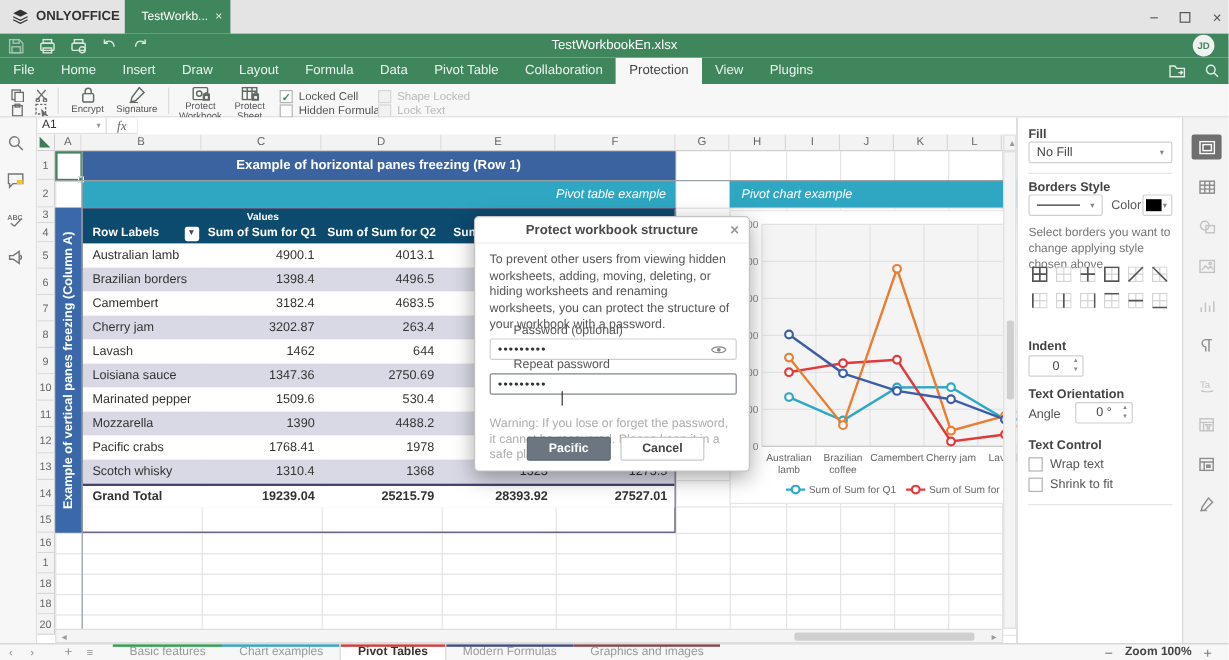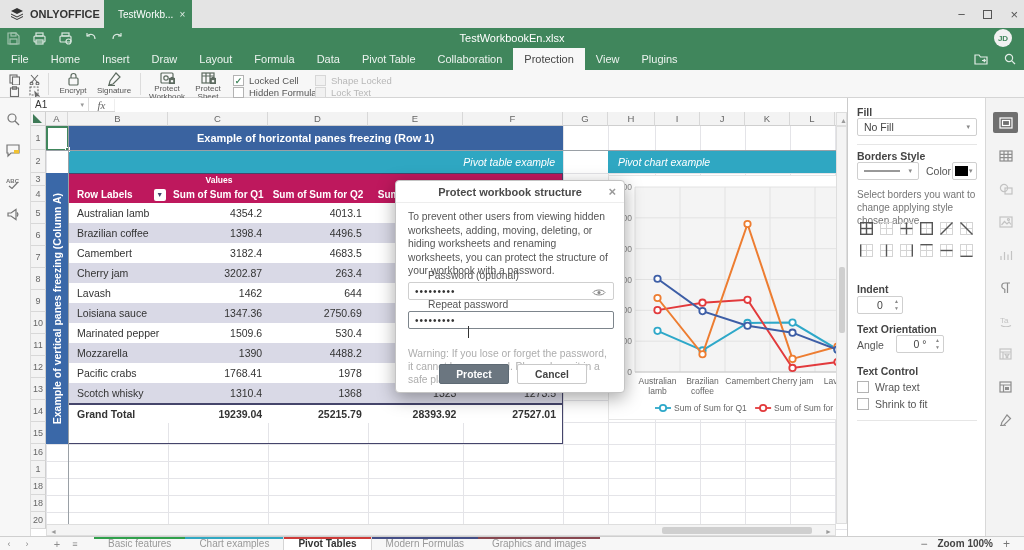--- a/index.html
+++ b/index.html
@@ -66,21 +66,21 @@
 
   .banner-row1 { left:37px; top:14px; width:495px; height:24px; background:#3a63a0; color:#fff; font-weight:bold; font-size:11px; display:flex; align-items:center; justify-content:center; z-index:3; }
   .banner-colA { left:15px; top:61px; width:22px; height:271px; background:#3a68a8; color:#fff; z-index:3; display:flex; align-items:center; justify-content:center; }
   .banner-colA span { writing-mode:vertical-rl; transform:rotate(180deg); font-weight:bold; font-size:10.5px; white-space:nowrap; }
   .banner-teal { background:#2fa7c2; color:#fff; font-style:italic; font-size:10.5px; z-index:3; position:absolute; display:flex; align-items:center; }
   #banner-pivot-table { left:37px; top:38px; width:495px; height:23px; justify-content:flex-end; padding-right:8px; }
   #banner-pivot-chart { left:577px; top:38px; width:239px; height:23px; padding-left:10px; }
 
   
   #pivot { left:37px; top:61px; width:495px; height:271px; z-index:3; border:1px solid #45456b; }
-  #pivot-head { background:#be185d; color:#fff; }
+  #pivot-head { background:#0c4a6e; color:#fff; }
   #values-row { height:13px; position:relative; }
   #values-label { position:absolute; left:100px; width:100px; text-align:center; font-size:8.5px; font-weight:bold; line-height:13px; }
   #header-row { height:16px; display:flex; font-size:10px; font-weight:bold; }
   #header-row .hc { line-height:16px; text-align:center; }
   #rowlabels-cell { width:100px; position:relative; padding-left:8px; text-align:left !important; }
   #filter-btn { position:absolute; right:3px; top:2px; width:12px; height:12px; background:#fff; border-radius:2px; color:#45456b; font-size:7px; line-height:12px; text-align:center; cursor:pointer; }
   .prow { display:flex; height:20px; font-size:10.5px; color:#333; background:#fff; cursor:cell; }
   .prow.alt { background:#d9d9e6; }
   .prow.total { font-weight:bold; border-top:2px solid #45456b; background:#fff; height:20px; }
   .prow .c0 { width:100px; padding-left:8px; display:flex; align-items:center; }
@@ -448,27 +448,27 @@
           </div>
           <div class="hc" style="width:100px;">Sum of Sum for Q1</div>
           <div class="hc" style="width:100px;">Sum of  Sum for Q2</div>
           <div class="hc" style="width:95px; text-align:left; padding-left:10px;">Sum</div>
           <div class="hc" style="width:100px;"></div>
         </div>
       </div>
       <div id="pivot-rows">
           <div class="prow">
             <div class="c0">Australian lamb</div>
-            <div class="cn c1">4354.2</div>
+            <div class="cn c1">4900.1</div>
             <div class="cn c2">4013.1</div>
             <div class="cn c3"></div>
             <div class="cn c4"></div>
           </div>
           <div class="prow alt">
-            <div class="c0">Brazilian coffee</div>
+            <div class="c0">Brazilian borders</div>
             <div class="cn c1">1398.4</div>
             <div class="cn c2">4496.5</div>
             <div class="cn c3"></div>
             <div class="cn c4"></div>
           </div>
           <div class="prow">
             <div class="c0">Camembert</div>
             <div class="cn c1">3182.4</div>
             <div class="cn c2">4683.5</div>
             <div class="cn c3"></div>
@@ -864,17 +864,17 @@
     <div class="dlabel" style="top:89px;">Password (optional)</div>
     <input class="dfield" style="top: 101px;" value="•••••••••">
     <span id="eye-btn"><svg width="14" height="9" viewBox="0 0 14 9">
           <path d="M1 4.5 C3 1.2 11 1.2 13 4.5 C11 7.8 3 7.8 1 4.5 Z" stroke="#888" fill="none"></path>
           <circle cx="7" cy="4.5" r="1.6" fill="#888"></circle>
         </svg></span>
     <div class="dlabel" style="top:118px;">Repeat password</div>
     <input class="dfield focused" style="top: 130px;" value="•••••••••">
     <div id="caret2"></div>
     <div id="dialog-warning">Warning: If you lose or forget the password, it cannot be recovered. Please keep it in a safe place.</div>
-    <div class="dbtn" id="btn-protect">Protect</div>
+    <div class="dbtn" id="btn-protect">Pacific</div>
     <div class="dbtn" id="btn-cancel">Cancel</div>
   </div>
 
 </div>
 
 </body></html>

